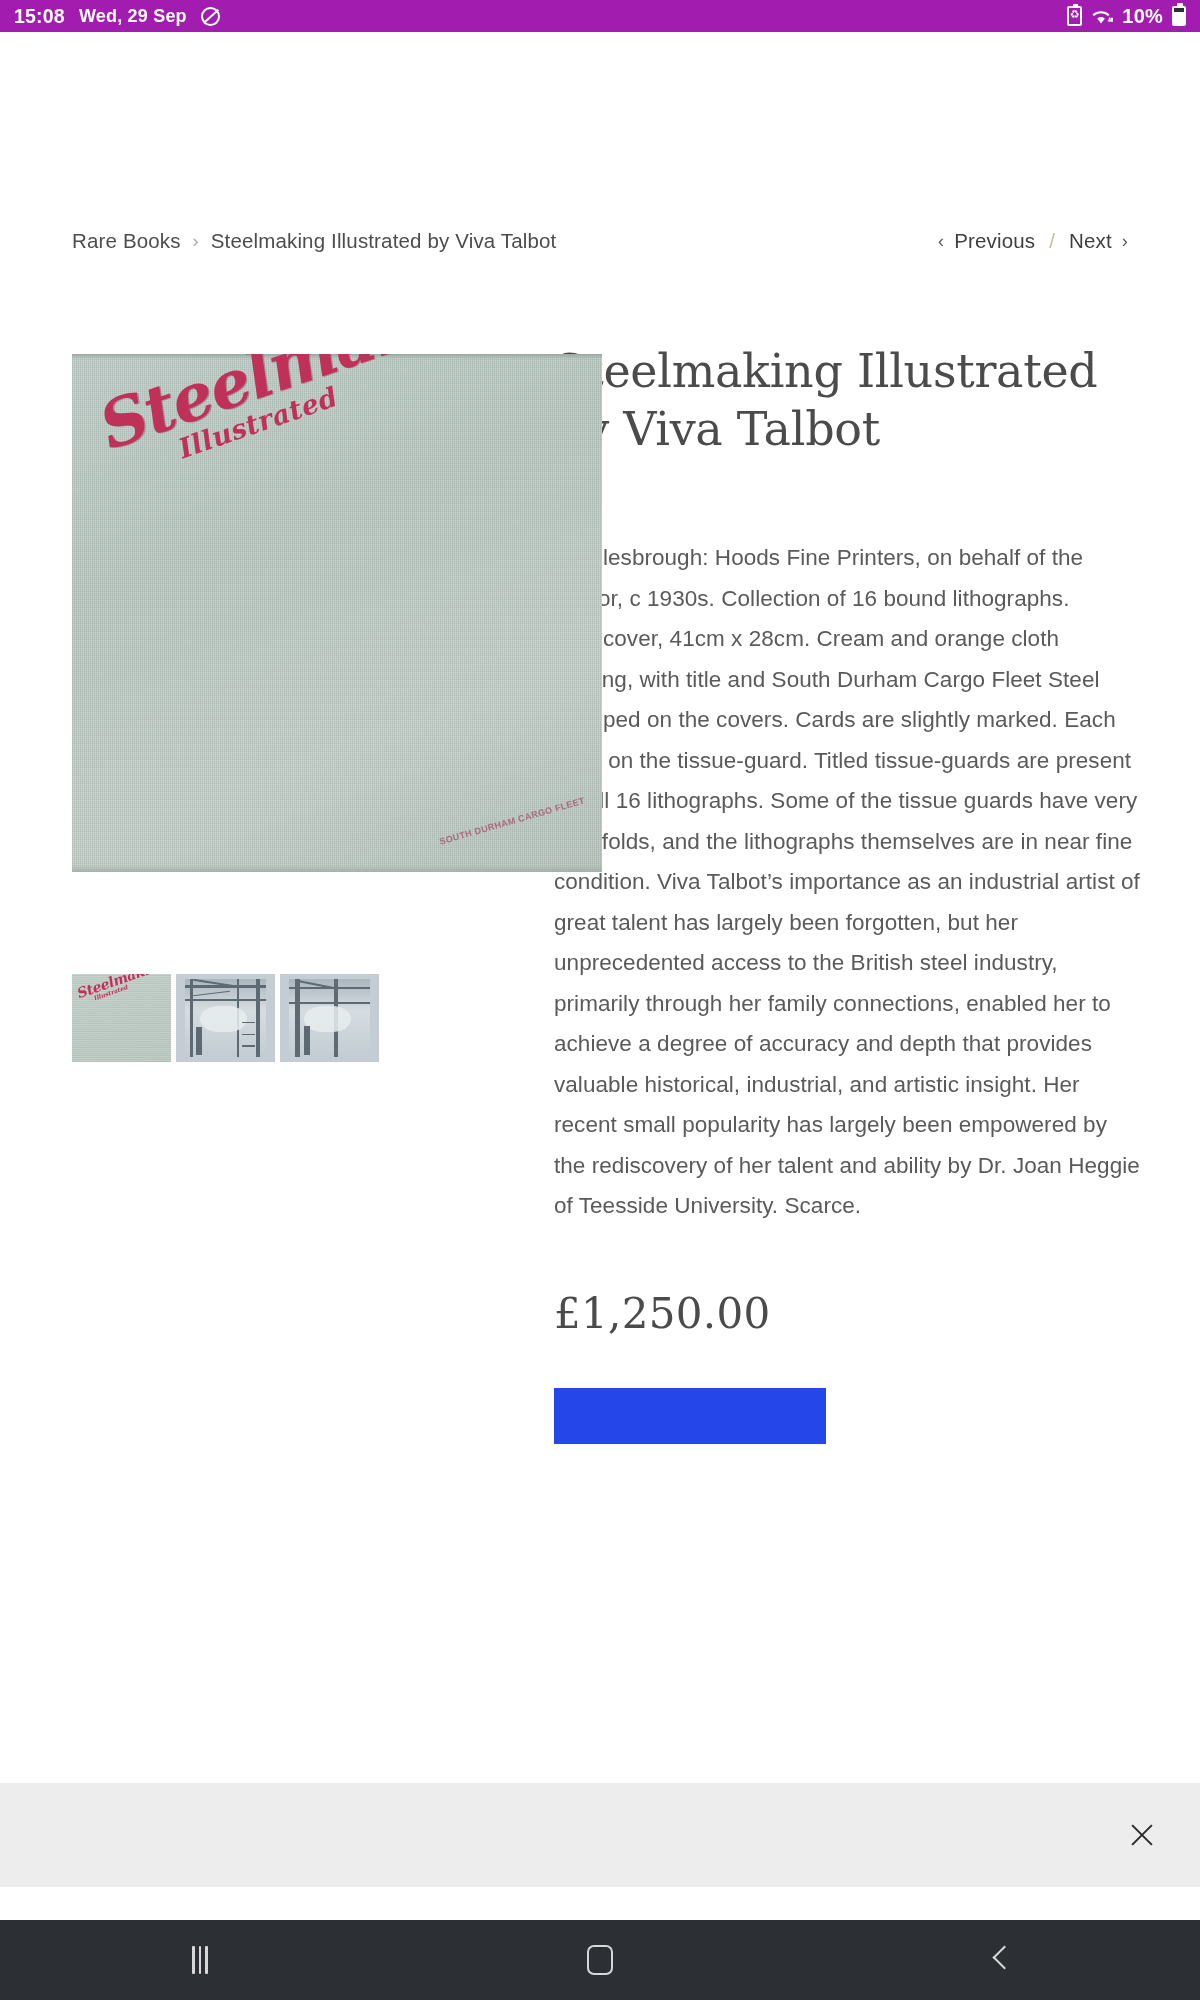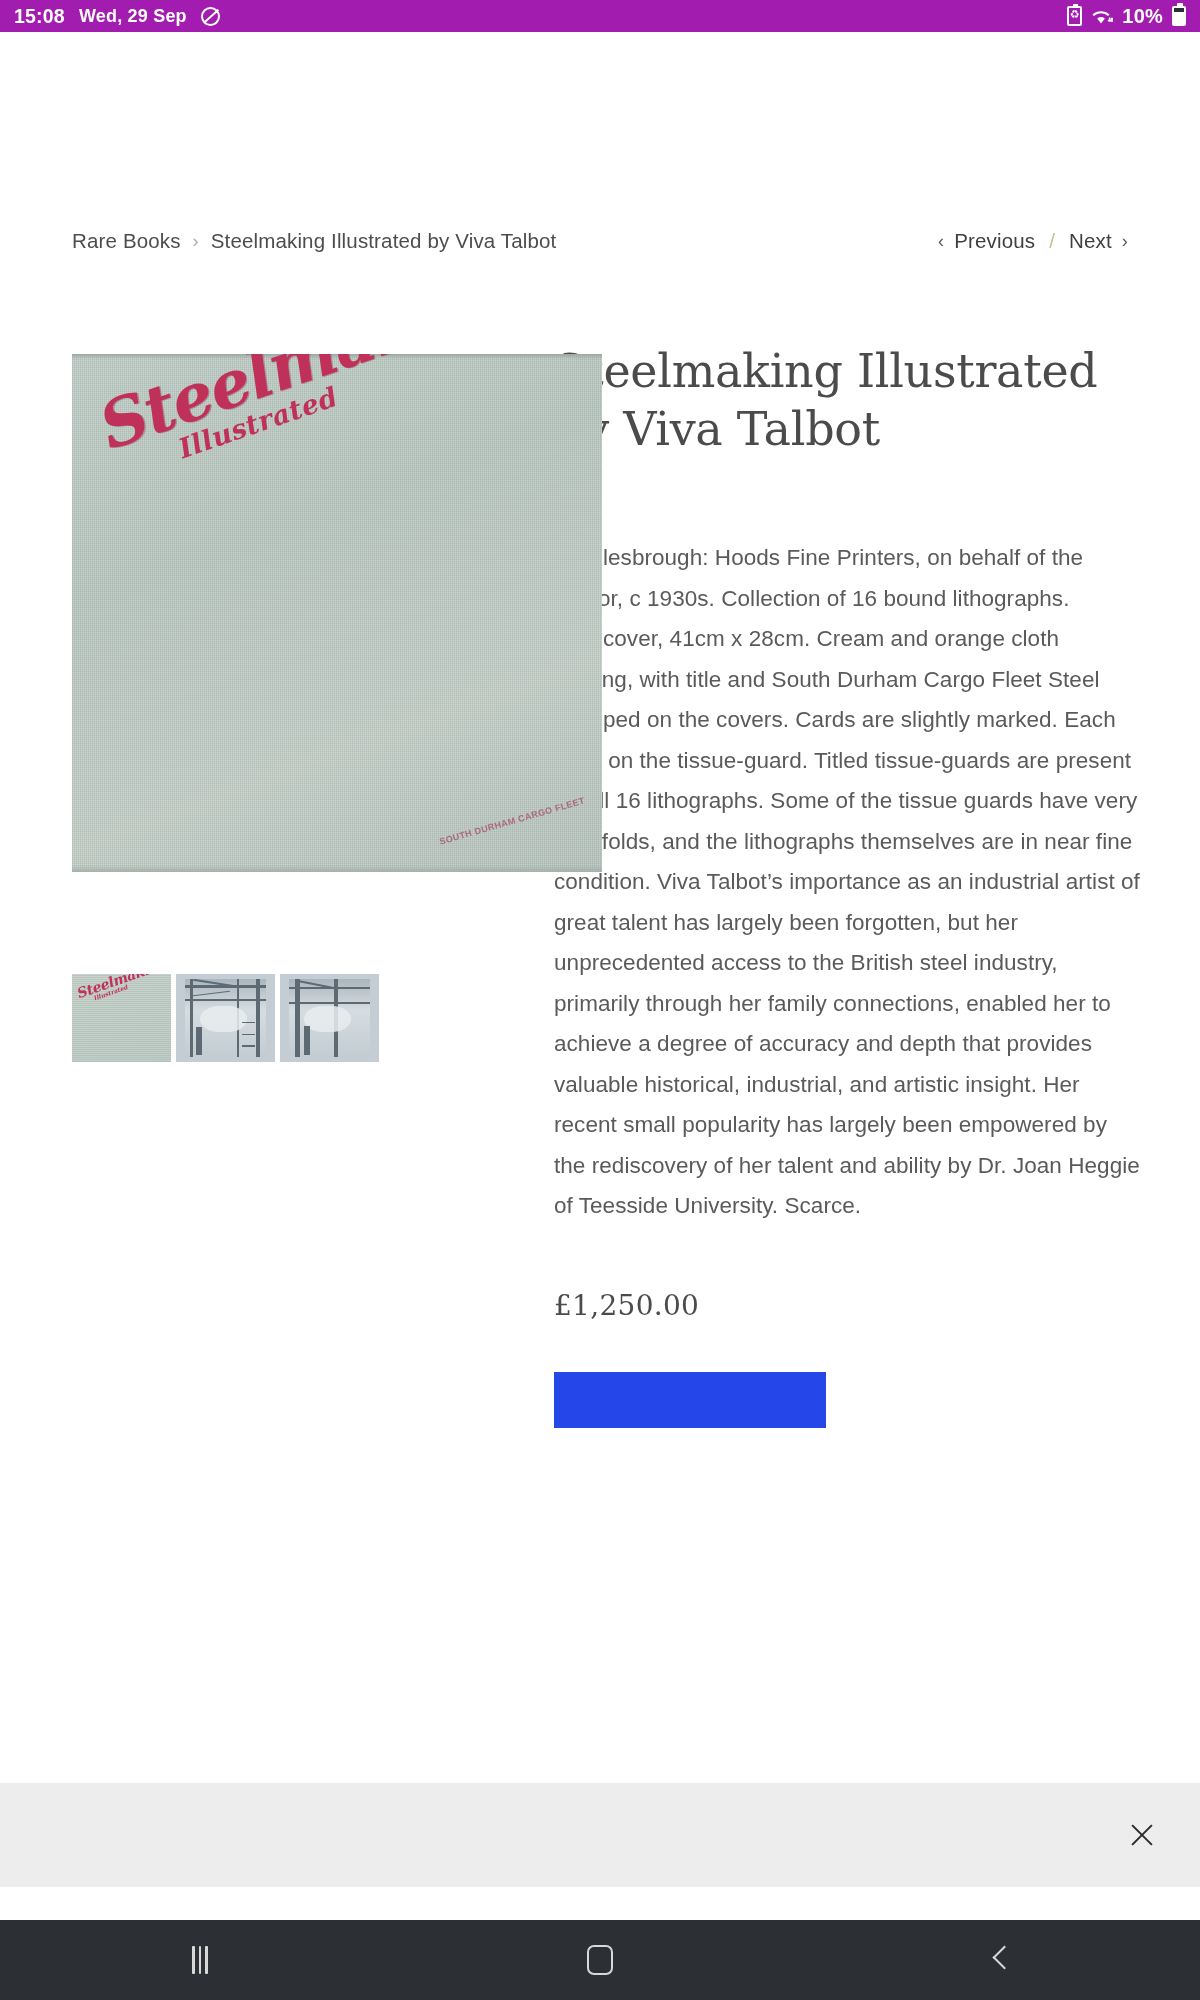--- a/index.html
+++ b/index.html
@@ -166,21 +166,21 @@
     padding-top:8px;
   }
   .prod-desc{
     margin-top:80px;
     font-size:22.5px; line-height:40.5px; color:#5a5a5a;
     letter-spacing:.05px;
   }
   .prod-price{
     margin-top:62px;
     font-family:"DejaVu Serif", serif;
-    font-size:28px; color:#4b4b4b; letter-spacing:.3px;
+    font-size:42px; color:#4b4b4b; letter-spacing:.3px;
   }
   .add-cart{
     margin-top:50px;
     width:272px; height:56px;
     background:#2546e8; border:none; display:block;
     color:#fff; font-size:20px; letter-spacing:.4px;
     text-align:center; line-height:56px; cursor:pointer;
     overflow:hidden;
   }
 

